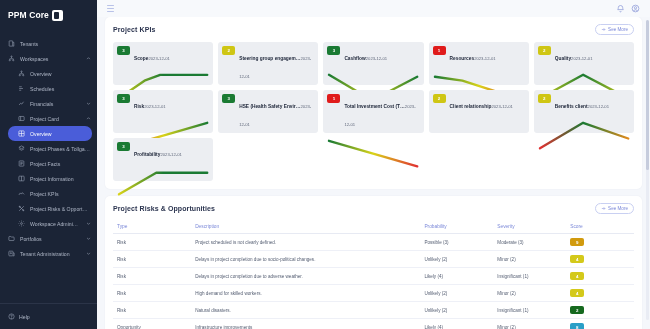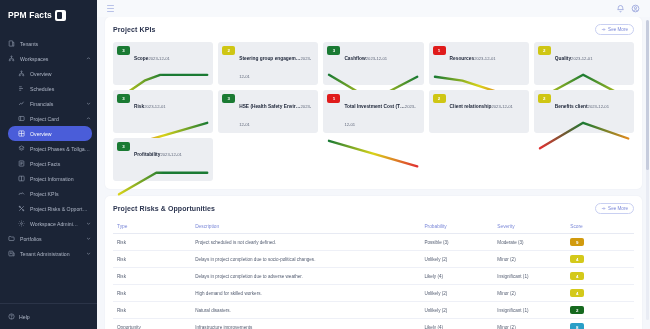--- a/index.html
+++ b/index.html
@@ -144,21 +144,21 @@
     background: #c6ccdd; border-radius: 2px;
   }
 </style>
 </head>
 <body>
 
 <div class="app">
 
   <aside class="sidebar">
     <div class="brand">
-      <span class="brand-text">PPM Facts</span>
+      <span class="brand-text">PPM Core</span>
       <span class="brand-mark"></span>
     </div>
     <nav class="nav" id="nav">
         <div class="nav-item">
           <span class="nav-ico">
             <svg viewBox="0 0 24 24" fill="none" stroke="currentColor" stroke-width="2">
               <rect x="4" y="3" width="12" height="18" rx="1"></rect>
               <path d="M16 8h4v13h-4"></path>
             </svg>
           </span>

